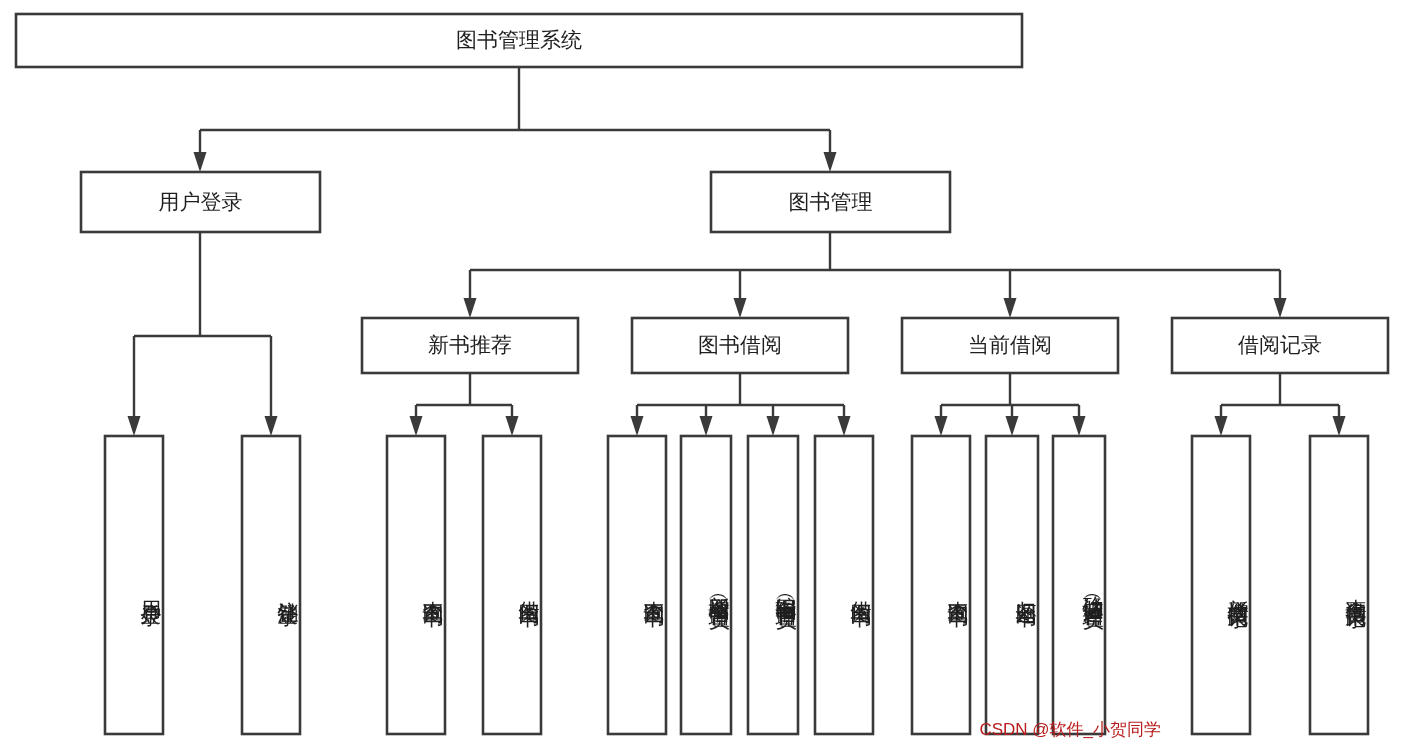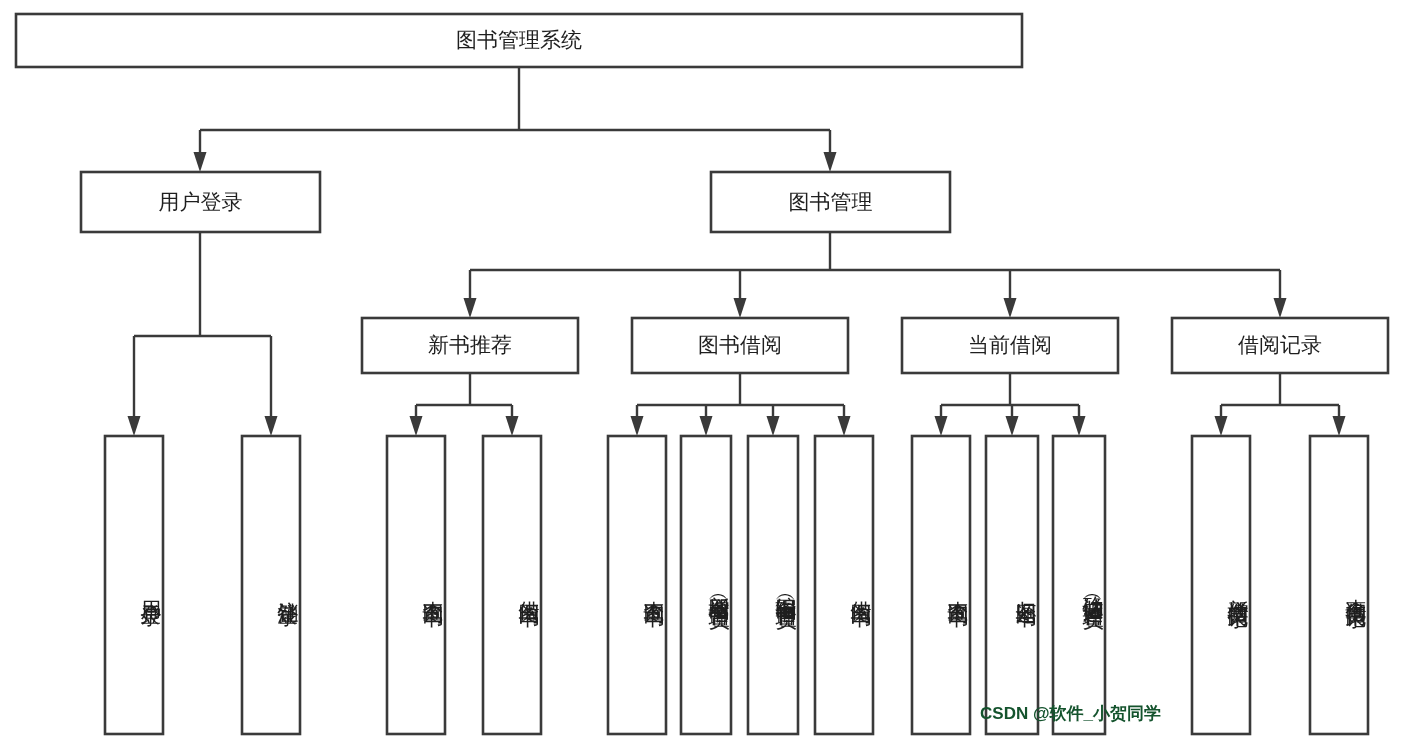--- a/index.html
+++ b/index.html
@@ -60,27 +60,26 @@
     letter-spacing: 2px;
     display: flex;
     align-items: flex-start;
     justify-content: center;
     white-space: nowrap;
     pointer-events: none;
   }
   .watermark {
     position: absolute;
     right: 10px;
-    bottom: 22px;
+    bottom: 6px;
     font-family: "Liberation Sans", "DejaVu Sans", sans-serif;
     font-size: 17px;
-    color: #14532d;
+    color: #b91c1c;
     white-space: nowrap;
     user-select: none;
-    font-weight: bold;
   }
 </style>
 </head>
 <body>
 
 <div id="diagram-root">
 
   <svg id="diagram-svg" viewBox="0 0 1405 747" xmlns="http://www.w3.org/2000/svg">
     <g id="connectors-layer">
         <line x1="519" y1="67" x2="519" y2="130" class="conn"></line>

